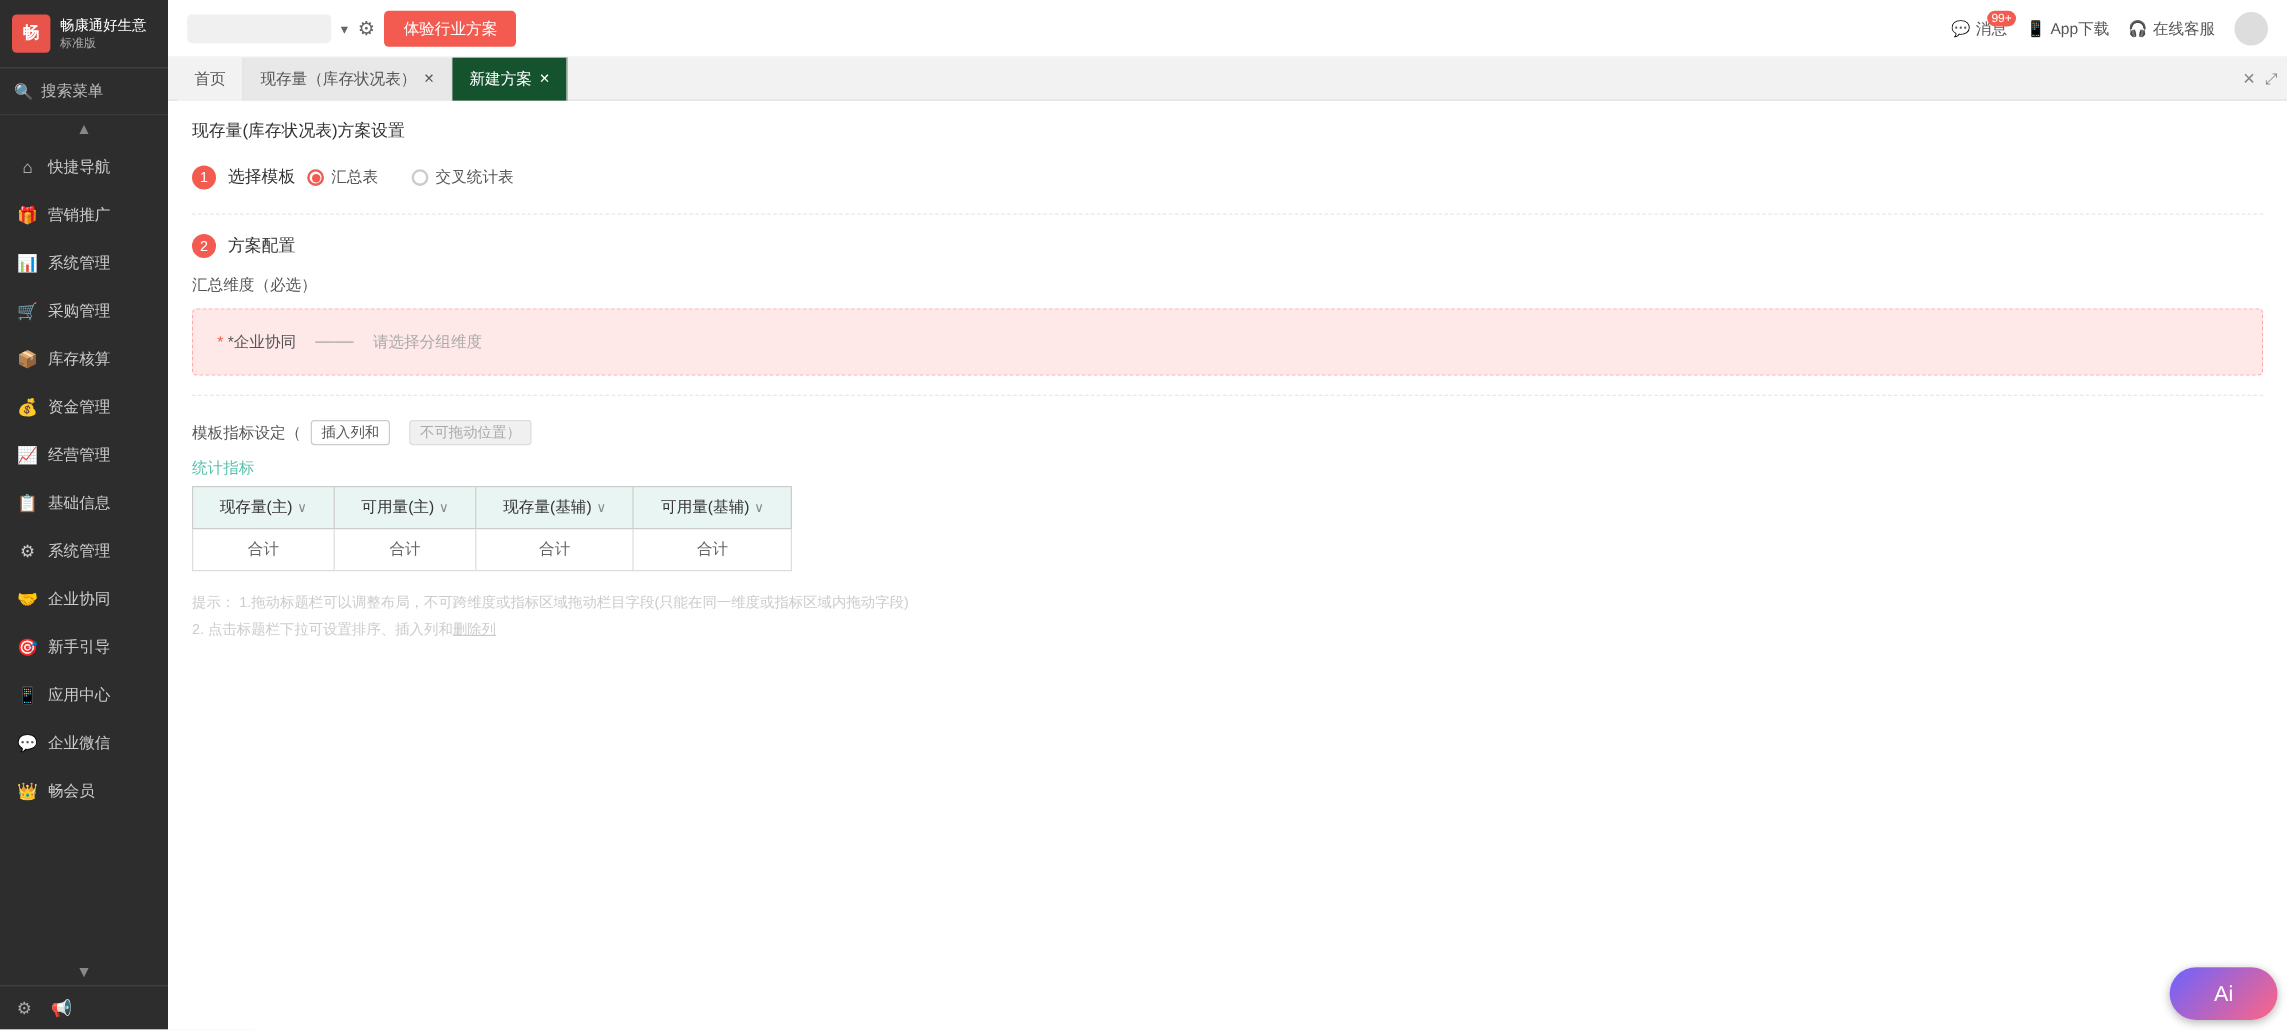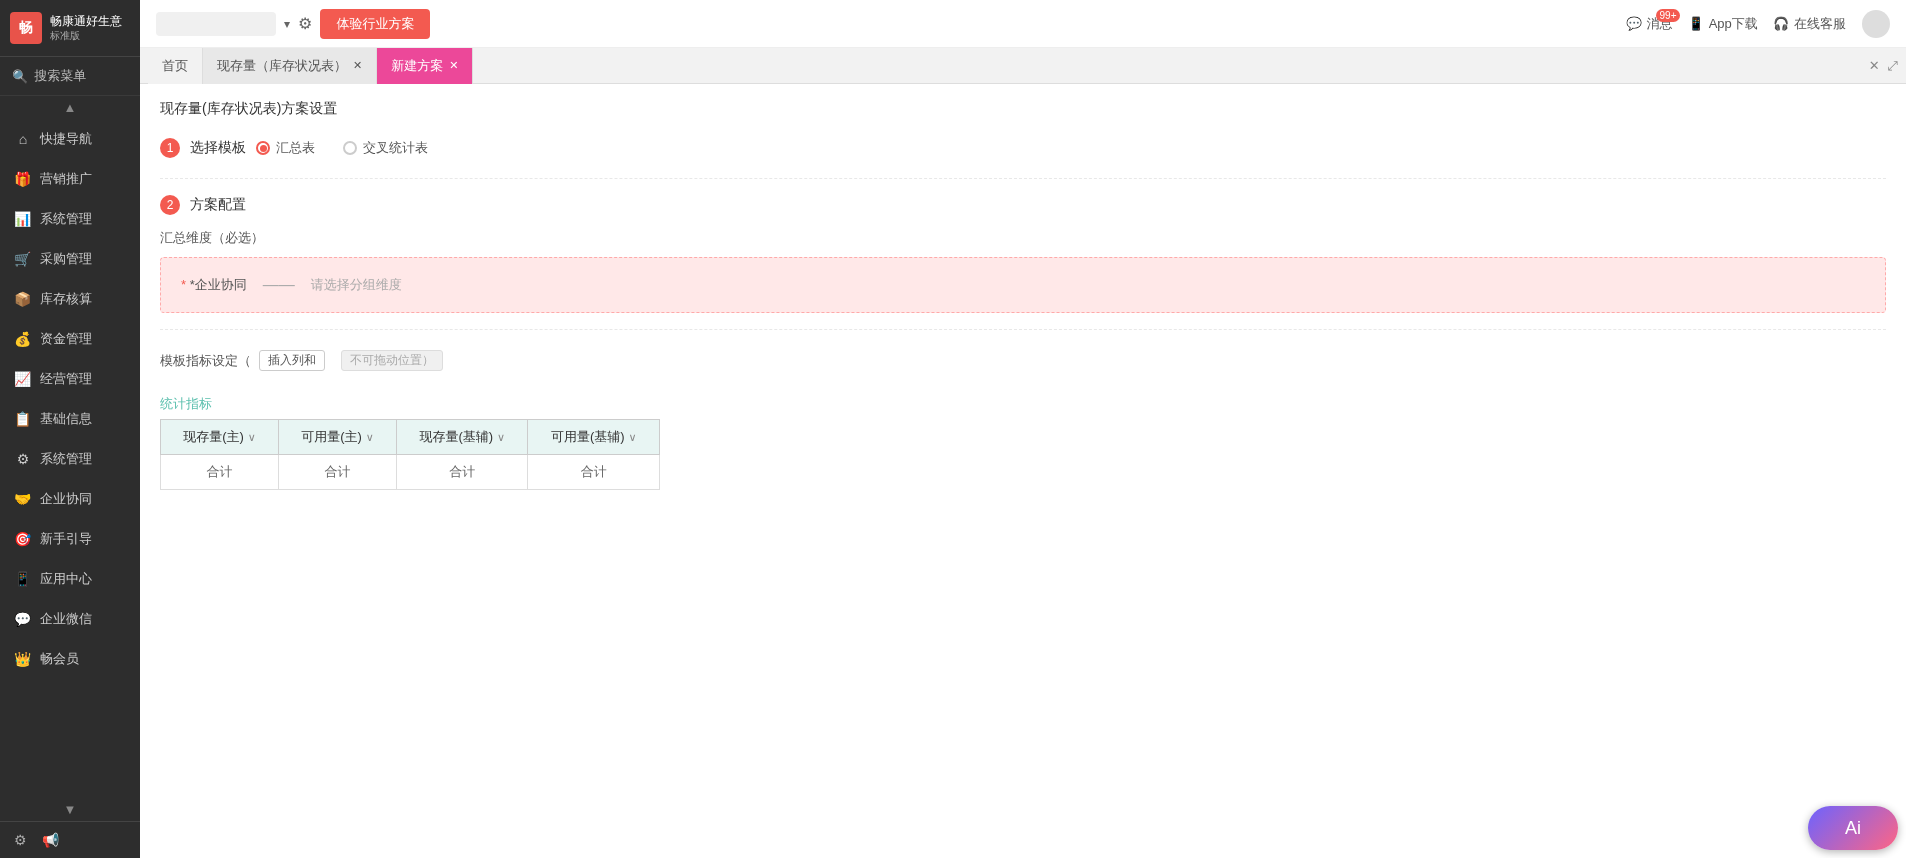--- a/index.html
+++ b/index.html
@@ -186,21 +186,21 @@
       padding: 0 14px;
       height: 36px;
       font-size: 13px;
       color: #555;
       cursor: pointer;
       gap: 6px;
       background: #e8e8e8;
       border-right: 1px solid #ddd;
     }
     .tab.active {
-      background: #ec4899;
+      background: #14532d;
       color: white;
     }
     .tab-close {
       font-size: 11px;
       cursor: pointer;
       color: inherit;
     }
     .tab-home {
       background: #f2f2f2;
       color: #555;
@@ -316,21 +316,21 @@
       color: #aaa;
     }
 
     
     .indicator-settings {
       margin-top: 20px;
     }
     .indicator-label {
       font-size: 13px;
       color: #555;
-      margin-bottom: 24px;
+      margin-bottom: 10px;
       display: flex;
       align-items: center;
       gap: 8px;
     }
     .draggable-badge {
       background: #fff;
       border: 1px solid #ccc;
       border-radius: 3px;
       padding: 1px 8px;
       font-size: 12px;
@@ -702,20 +702,29 @@
                   <td>合计</td>
                   <td>合计</td>
                   <td>合计</td>
                   <td>合计</td>
                 </tr>
               </tbody>
             </table>
           </div>
         </div>
 
+        <div class="hint-area">
+          <div>
+            <span>提示：</span>
+            <span>   1.拖动标题栏可以调整布局，不可跨维度或指标区域拖动栏目字段(只能在同一维度或指标区域内拖动字段)</span>
+          </div>
+          <div>
+            <span>         2. 点击标题栏下拉可设置排序、插入列和<span style="text-decoration:underline; color:#ccc">删除列</span></span>
+          </div>
+        </div>
       </div>
     </div>
 
   </div>
 
 </div>
 
 <div class="ai-fab">Ai</div>
 
 </body></html>

